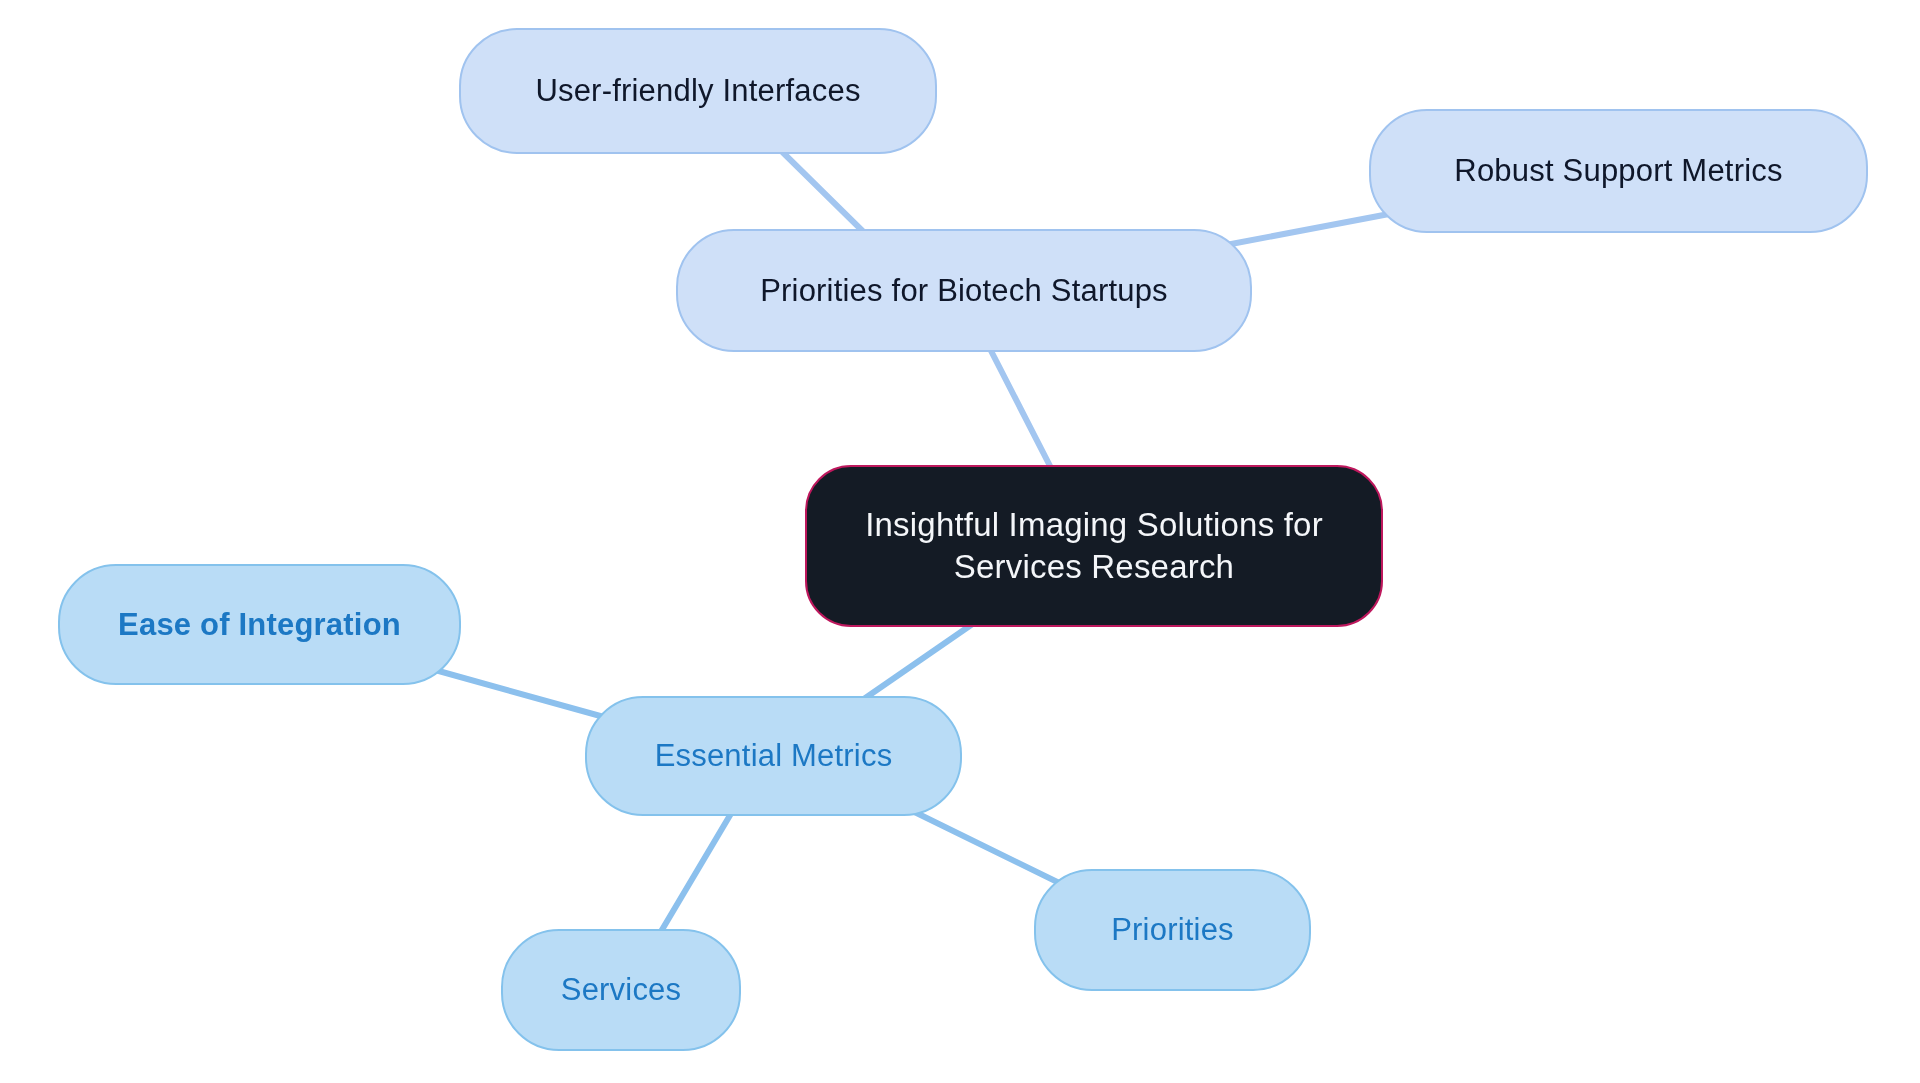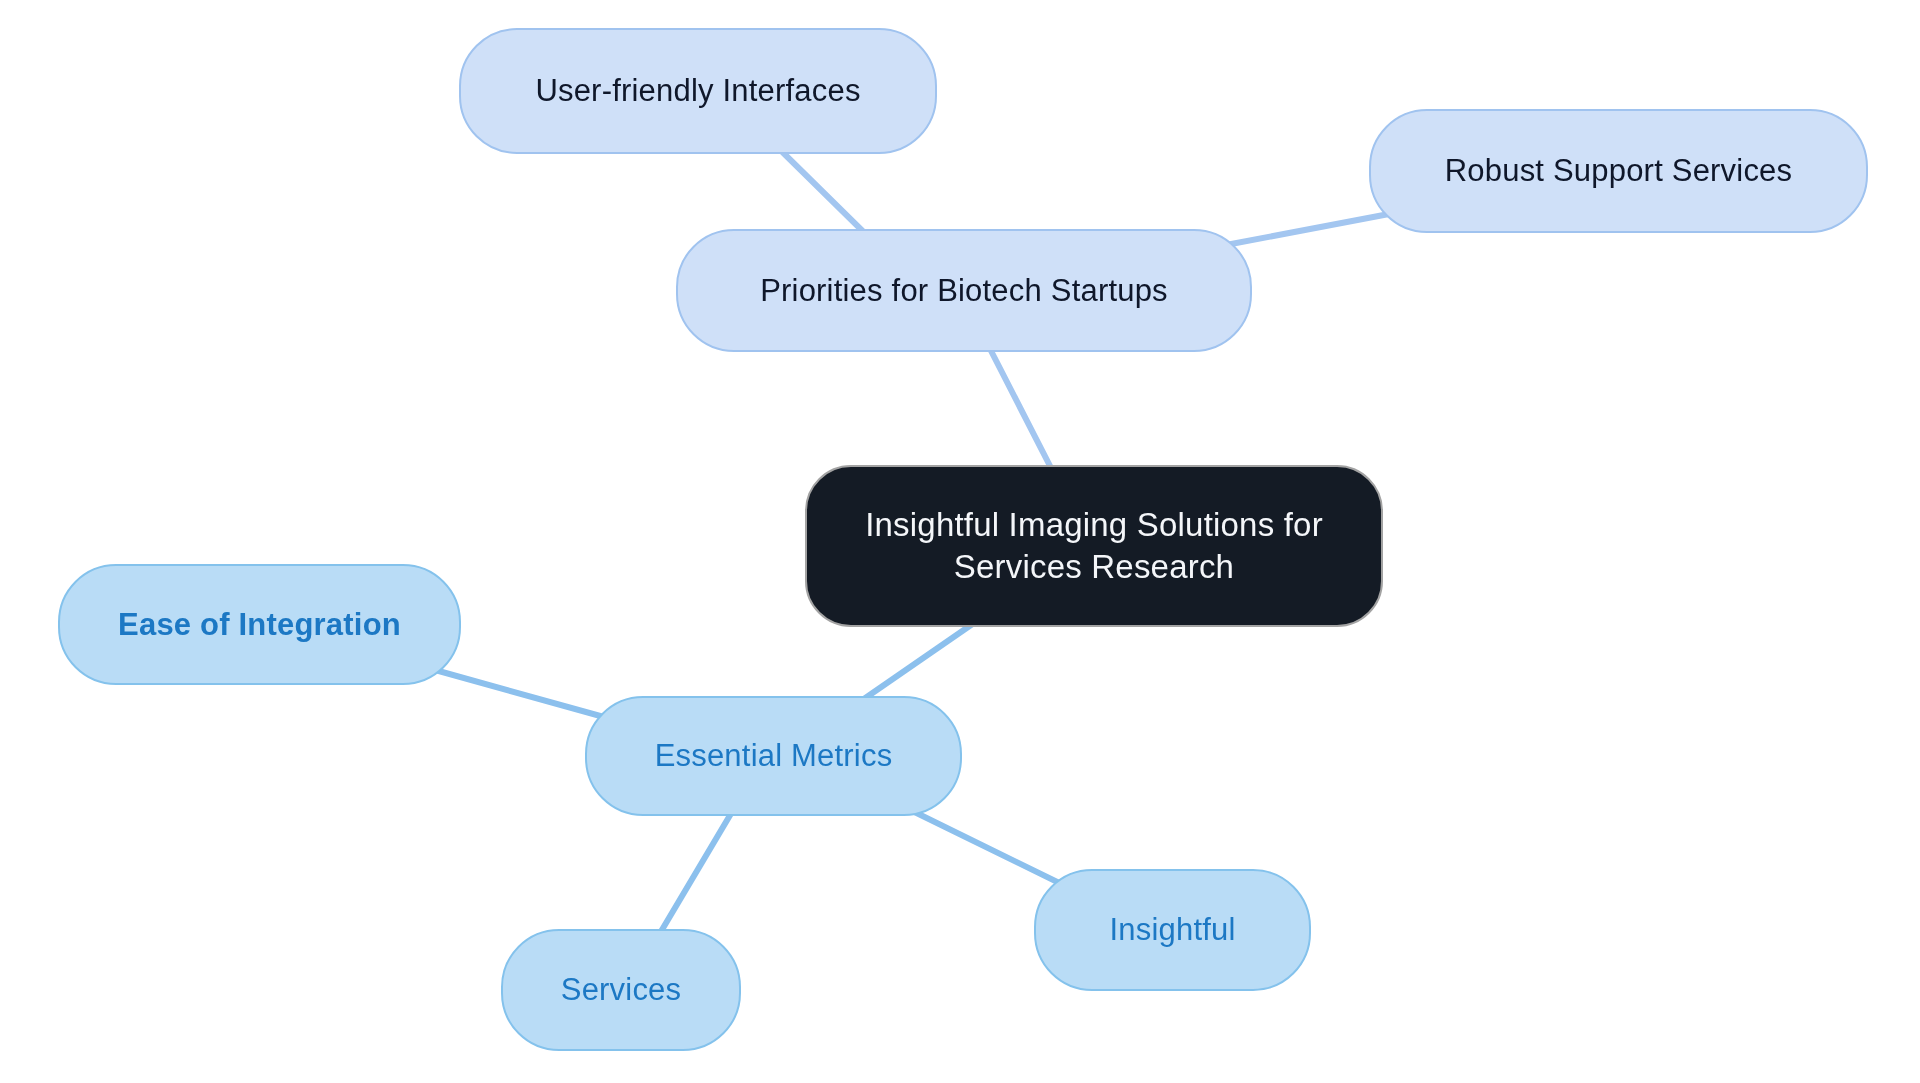--- a/index.html
+++ b/index.html
@@ -48,21 +48,21 @@
   .branch-bottom {
     background: #b9dcf6;
     border-color: #84c2ec;
     color: #1c78c4;
   }
   
   .node-central {
     left: 805px; top: 465px;
     width: 578px; height: 162px;
     background: #141b25;
-    border: 2px solid #a3a3a3;
+    border: 2px solid #be185d;
     border-radius: 46px;
     color: #f4f6f9;
     font-size: 33px;
     line-height: 42px;
   }
   .node-central .label-lines {
     max-width: 535px;
   }
   .node-priorities        { left: 676px;  top: 229px; width: 576px; height: 123px; }
   .node-user-friendly     { left: 459px;  top: 28px;  width: 478px; height: 126px; }
@@ -96,32 +96,32 @@
 
   <div class="node branch-top node-priorities">
     <span>Priorities for Biotech Startups</span>
   </div>
 
   <div class="node branch-top node-user-friendly">
     <span>User-friendly Interfaces</span>
   </div>
 
   <div class="node branch-top node-robust-support">
-    <span>Robust Support Services</span>
+    <span>Robust Support Metrics</span>
   </div>
 
   <div class="node branch-bottom node-essential-metrics">
     <span>Essential Metrics</span>
   </div>
 
   <div class="node branch-bottom node-ease-integration">
     <span>Ease of Integration</span>
   </div>
 
   <div class="node branch-bottom node-security">
     <span>Services</span>
   </div>
 
   <div class="node branch-bottom node-scalability">
-    <span>Insightful</span>
+    <span>Priorities</span>
   </div>
 
 </div>
 
 </body></html>

